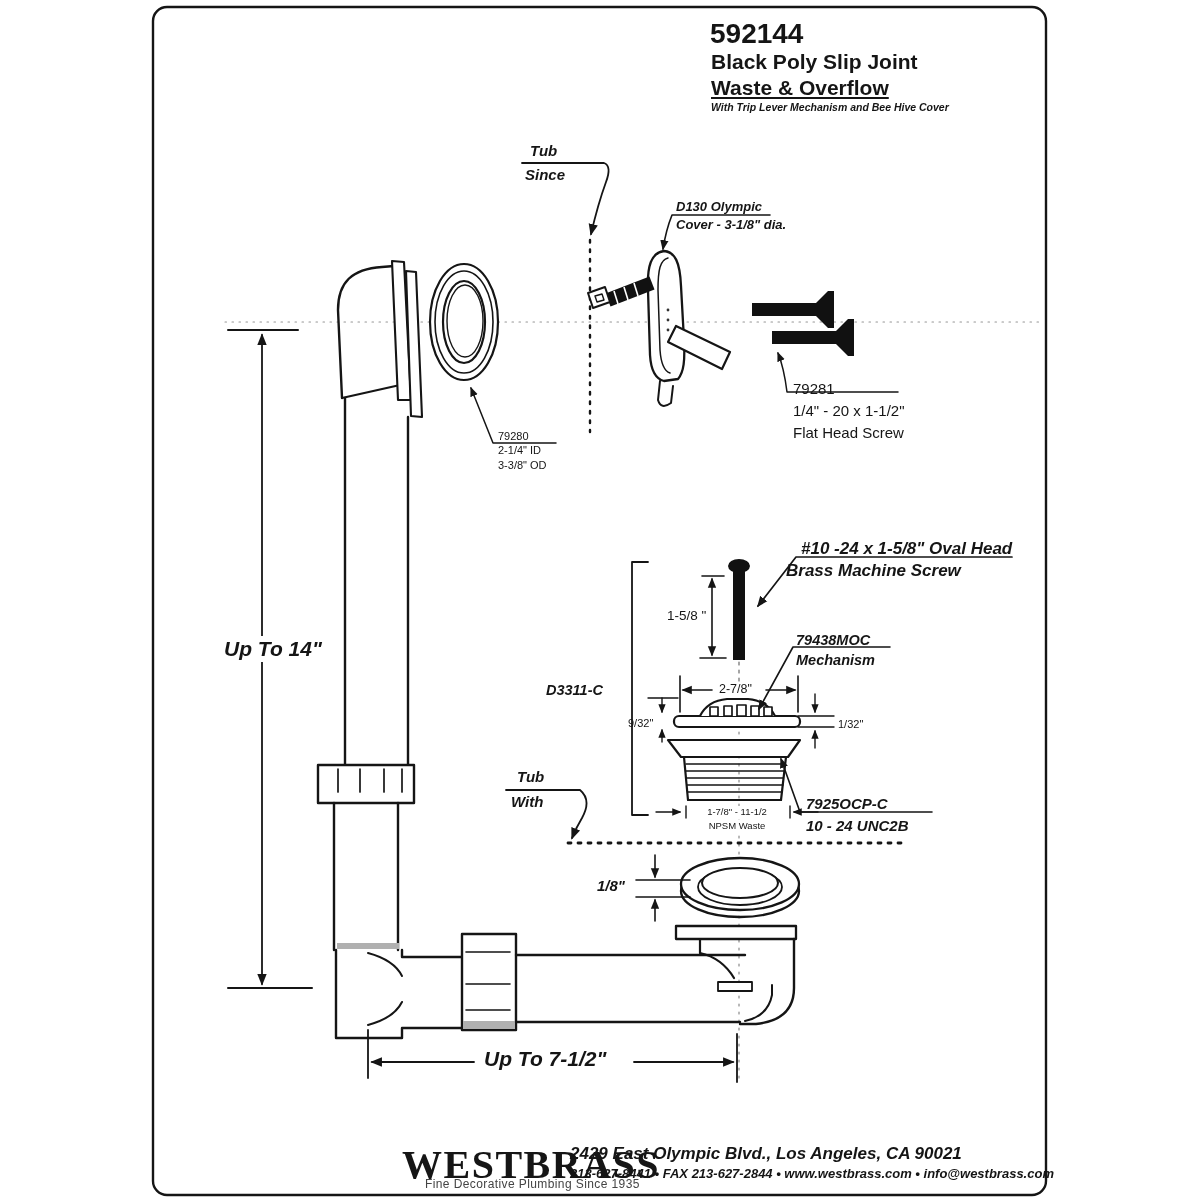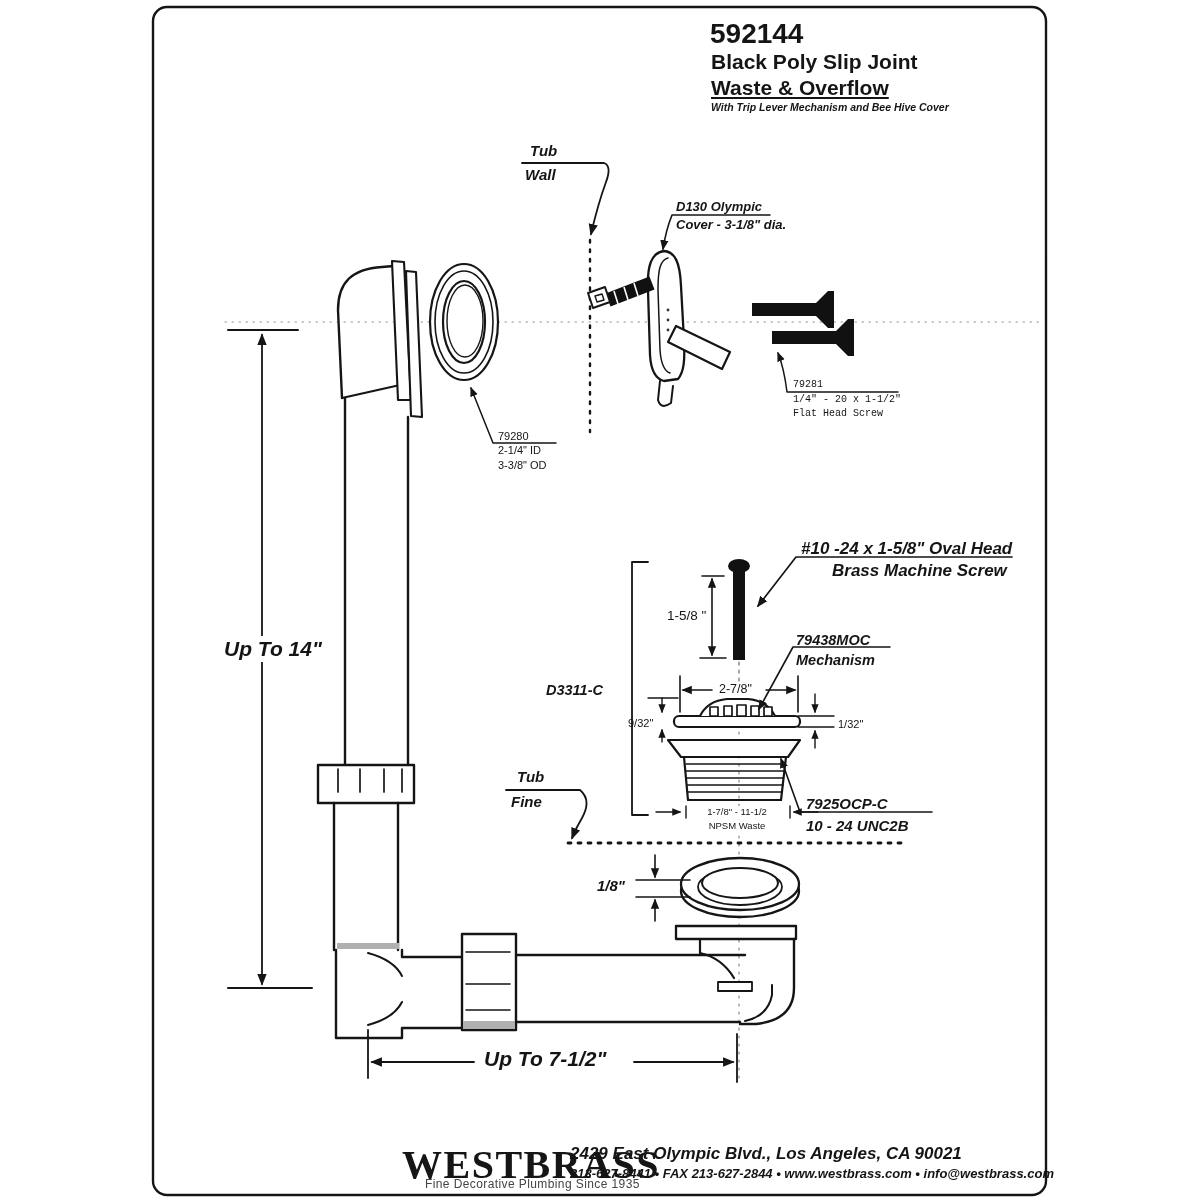--- a/index.html
+++ b/index.html
@@ -215,55 +215,55 @@
 
   <line x1="560" y1="1150" x2="560" y2="1188" class="ln" stroke-width="0"></line>
 </svg>
 
 <div class="lbl b" style="left:710px;top:16px;font-size:28px;">592144</div>
 <div class="lbl b" style="left:711px;top:49px;font-size:21px;">Black Poly Slip Joint</div>
 <div class="lbl b" style="left:711px;top:75px;font-size:21px;text-decoration:underline;">Waste &amp; Overflow</div>
 <div class="lbl sb" style="left:711px;top:101px;font-size:10.5px;">With Trip Lever Mechanism and Bee Hive Cover</div>
 
 <div class="lbl sb" style="left:530px;top:142px;font-size:15px;">Tub</div>
-<div class="lbl sb" style="left:525px;top:166px;font-size:15px;">Wall</div>
+<div class="lbl sb" style="left:525px;top:166px;font-size:15px;">Since</div>
 
 <div class="lbl sb" style="left:676px;top:199px;font-size:13px;">D130 Olympic</div>
 <div class="lbl sb" style="left:676px;top:217px;font-size:13px;">Cover - 3-1/8" dia.</div>
 
-<div class="lbl blk" style="left:793px;top:378px;font-size:10px;line-height:1.45;font-family:Liberation Mono, monospace;">
+<div class="lbl blk" style="left:793px;top:378px;font-size:15px;line-height:1.45;">
   <span>79281</span>
   <span>1/4" - 20 x 1-1/2"</span>
   <span>Flat Head Screw</span>
 </div>
 
 <div class="lbl blk" style="left:498px;top:429px;font-size:11px;line-height:1.3;">
   <span>79280</span>
   <span>2-1/4" ID</span>
   <span>3-3/8" OD</span>
 </div>
 
 <div class="lbl sb bgw" style="left:221px;top:636px;font-size:21px;">Up To 14"</div>
 
 <div class="lbl sb" style="left:801px;top:538px;font-size:17px;">#10 -24 x 1-5/8" Oval Head</div>
-<div class="lbl sb" style="left:832px;top:560px;font-size:17px;">Brass Machine Screw</div>
+<div class="lbl sb" style="left:786px;top:560px;font-size:17px;">Brass Machine Screw</div>
 
 <div class="lbl" style="left:667px;top:608px;font-size:13.5px;">1-5/8 "</div>
 
 <div class="lbl sb" style="left:796px;top:631px;font-size:14.5px;">79438MOC</div>
 <div class="lbl sb" style="left:796px;top:651px;font-size:14.5px;">Mechanism</div>
 
 <div class="lbl sb" style="left:546px;top:681px;font-size:14.5px;">D3311-C</div>
 
 <div class="lbl bgw" style="left:716px;top:682px;font-size:12.5px;">2-7/8"</div>
 <div class="lbl" style="left:628px;top:717px;font-size:11px;">9/32"</div>
 <div class="lbl" style="left:838px;top:718px;font-size:11px;">1/32"</div>
 
 <div class="lbl sb" style="left:517px;top:768px;font-size:15px;">Tub</div>
-<div class="lbl sb" style="left:511px;top:793px;font-size:15px;">Fine</div>
+<div class="lbl sb" style="left:511px;top:793px;font-size:15px;">With</div>
 
 <div class="lbl bgw" style="left:694px;top:806px;font-size:9.5px;width:86px;text-align:center;padding:0;">1-7/8" - 11-1/2</div>
 <div class="lbl bgw" style="left:694px;top:820px;font-size:9.5px;width:86px;text-align:center;padding:0;">NPSM Waste</div>
 
 <div class="lbl sb" style="left:806px;top:795px;font-size:15px;">7925OCP-C</div>
 <div class="lbl sb" style="left:806px;top:817px;font-size:15px;">10 - 24 UNC2B</div>
 
 <div class="lbl sb" style="left:597px;top:877px;font-size:15px;">1/8"</div>
 
 <div class="lbl sb bgw" style="left:481px;top:1046px;font-size:21px;">Up To 7-1/2"</div>

